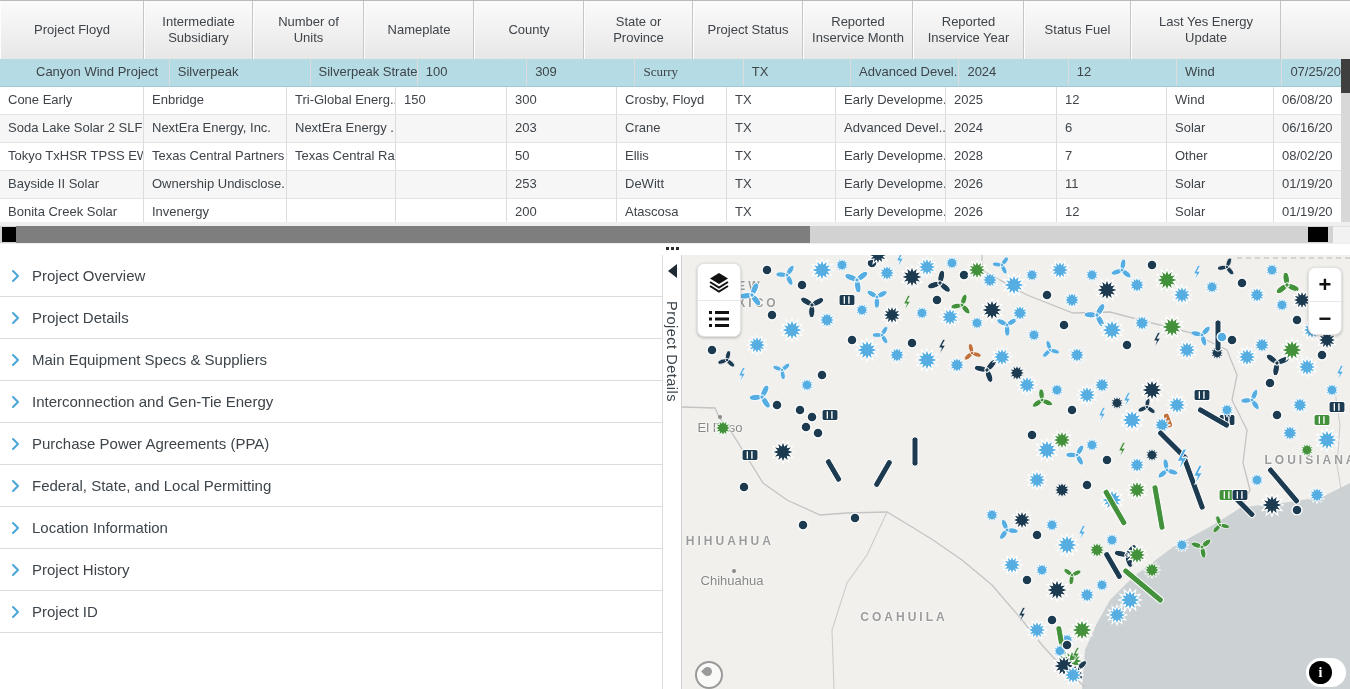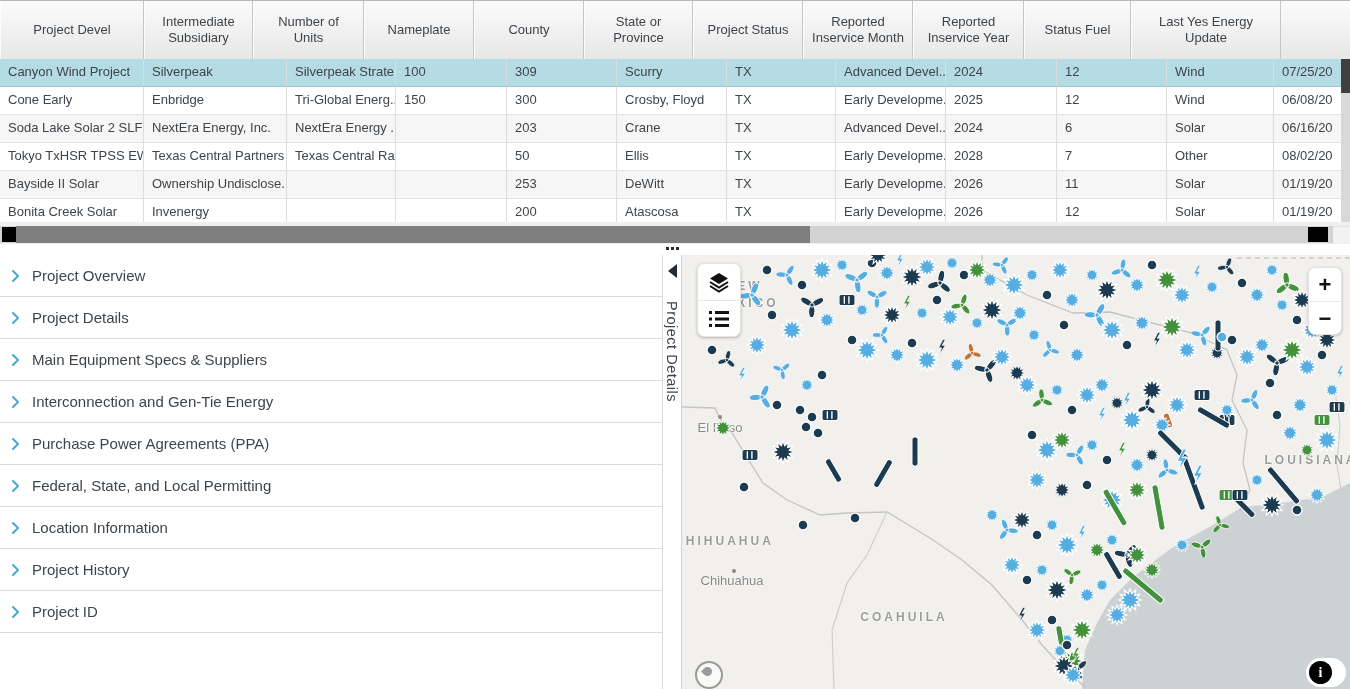--- a/index.html
+++ b/index.html
@@ -57,40 +57,40 @@
   #infopill{position:absolute;z-index:5;left:624px;top:403px;width:40px;height:29px;background:#fff;border-radius:15px;cursor:pointer;}
   #infobtn{position:absolute;left:3px;top:3px;width:23px;height:23px;border-radius:50%;background:#000;color:#fff;display:flex;align-items:center;justify-content:center;font-size:14px;font-weight:bold;font-family:"Liberation Serif",serif;}
 </style>
 </head>
 <body>
 
 <div id="stage">
 
   <div id="grid">
     <div id="ghead">
-        <div class="hcell" style="width: 144px;">Project Devel</div>
+        <div class="hcell" style="width: 144px;">Project Floyd</div>
         <div class="hcell" style="width: 109px;">Intermediate Subsidiary</div>
         <div class="hcell" style="width: 111px;">Number of Units</div>
         <div class="hcell" style="width: 110px;">Nameplate</div>
         <div class="hcell" style="width: 110px;">County</div>
         <div class="hcell" style="width: 109px;">State or Province</div>
         <div class="hcell" style="width: 110px;">Project Status</div>
         <div class="hcell" style="width: 110px;">Reported Inservice Month</div>
         <div class="hcell" style="width: 111px;">Reported Inservice Year</div>
         <div class="hcell" style="width: 107px;">Status Fuel</div>
         <div class="hcell" style="width: 150px;">Last Yes Energy Update</div>
       </div>
     <div id="gbody">
         <div class="grow sel">
-          <div class="gcell" style="width: 144px;">Canyon Wind Project</div>
+          <div class="gcell" style="width: 144px; margin-left: 28px;">Canyon Wind Project</div>
           <div class="gcell" style="width: 143px;">Silverpeak</div>
           <div class="gcell" style="width: 109px;">Silverpeak Strate...</div>
           <div class="gcell" style="width: 111px;">100</div>
           <div class="gcell" style="width: 110px;">309</div>
-          <div class="gcell" style="width: 110px;">Scurry</div>
+          <div class="gcell" style="width: 110px; font-family: Liberation Serif, serif;">Scurry</div>
           <div class="gcell" style="width: 109px;">TX</div>
           <div class="gcell" style="width: 110px;">Advanced Devel...</div>
           <div class="gcell" style="width: 111px;">2024</div>
           <div class="gcell" style="width: 110px;">12</div>
           <div class="gcell" style="width: 107px;">Wind</div>
           <div class="gcell" style="width: 150px;">07/25/20</div>
         </div>
         <div class="grow">
           <div class="gcell" style="width: 144px;">Cone Early</div>
           <div class="gcell" style="width: 143px;">Enbridge</div>

